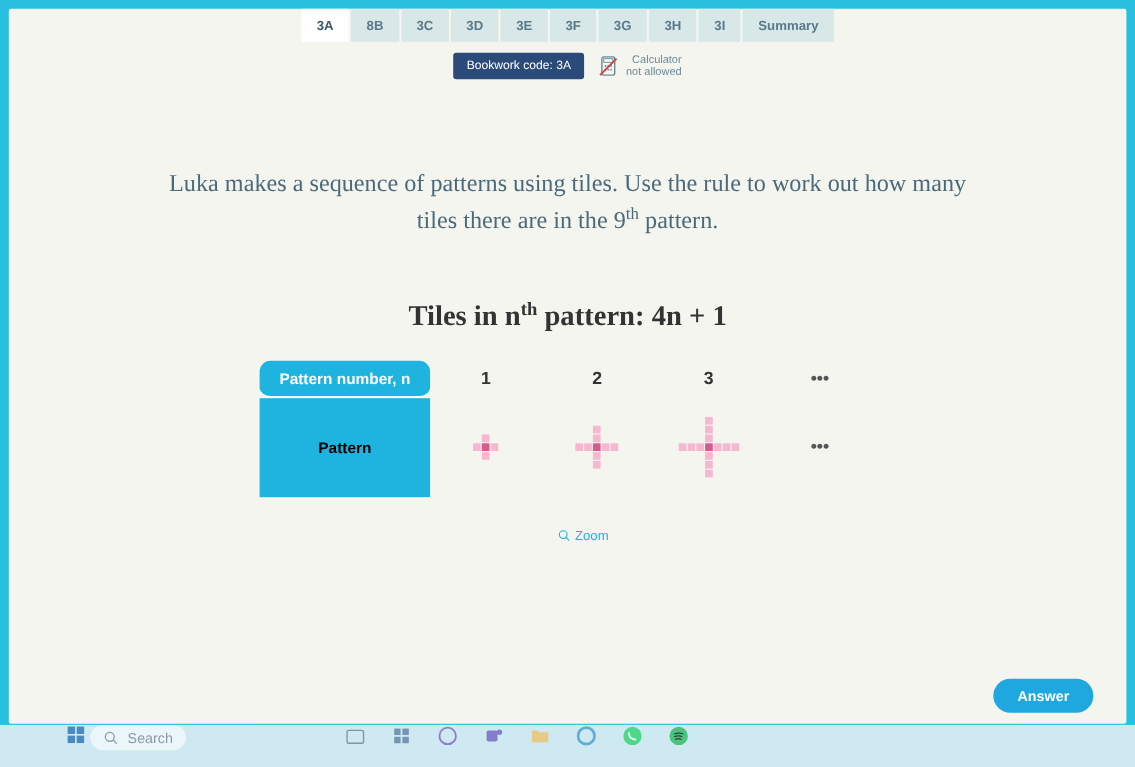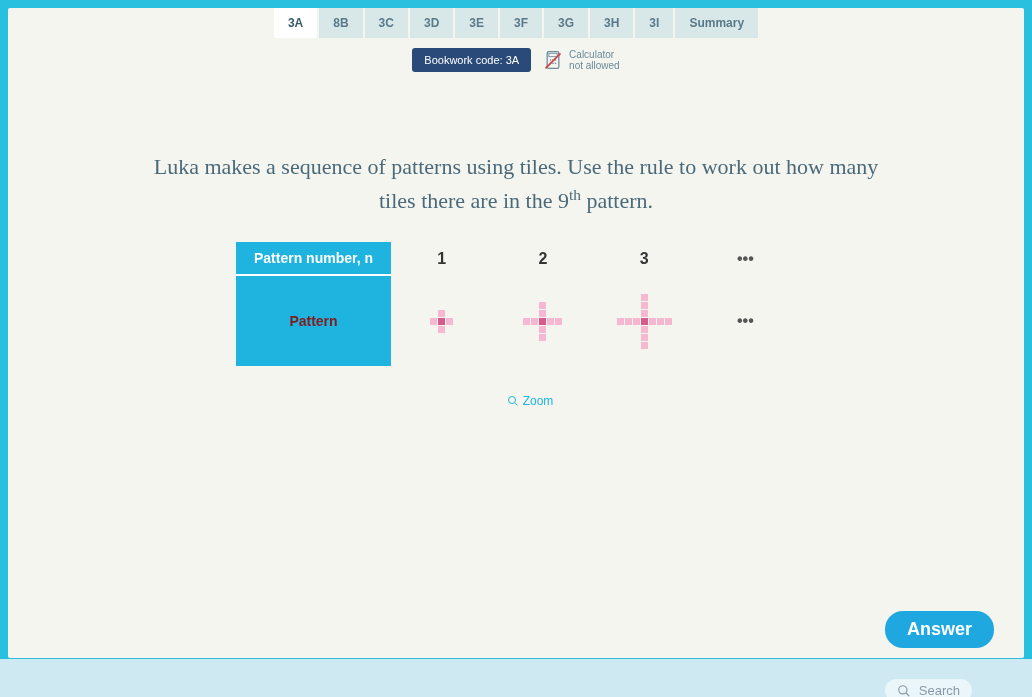--- a/index.html
+++ b/index.html
@@ -50,20 +50,21 @@
       padding: 6px 12px;
       font-size: 11px;
       border-radius: 3px;
     }
     .calc-info {
       display: flex;
       align-items: center;
       gap: 6px;
       color: #6a8a9a;
       font-size: 10px;
+      text-align: right;
     }
     .calc-icon {
       width: 20px;
       height: 20px;
     }
     .question-text {
       text-align: center;
       margin: 78px auto 0;
       max-width: 760px;
       color: #4a6a7a;
@@ -92,24 +93,25 @@
     .ph-cell {
       background: #1fb4e0;
       color: #fff;
       height: 34px;
       display: flex;
       align-items: center;
       justify-content: center;
       font-size: 14px;
       font-weight: bold;
       border-bottom: 2px solid #fff;
+      border-radius: 10px;
     }
     .pl-cell {
       background: #1fb4e0;
-      color: #7f1d1d;
+      color: #000000;
       height: 90px;
       display: flex;
       align-items: center;
       justify-content: center;
       font-size: 14px;
       font-weight: bold;
     }
     .pattern-right {
       flex: 1;
       display: flex;
@@ -176,36 +178,35 @@
     }
     .answer-btn {
       position: absolute;
       bottom: 10px;
       right: 30px;
       background: #1fa8e0;
       color: #fff;
       border: none;
       border-radius: 18px;
       padding: 8px 22px;
-      font-size: 18px;
+      font-size: 13px;
       font-weight: bold;
       cursor: pointer;
     }
     .taskbar {
       position: absolute;
       bottom: 0;
       left: 0;
       right: 0;
       height: 38px;
       background: rgba(235,240,245,0.85);
       display: flex;
-      align-items: flex-end;
+      align-items: flex-start;
       padding: 0 60px;
-      gap: 20px;
-      flex-direction: column;
+      gap: 4px;
     }
     .search-box {
       display: flex;
       align-items: center;
       gap: 8px;
       color: #8a9aaa;
       font-size: 13px;
       background: rgba(255,255,255,0.6);
       padding: 4px 12px;
       border-radius: 14px;
@@ -253,20 +254,23 @@
         <div>Calculator</div>
         <div>not allowed</div>
       </div>
     </div>
   </div>
 
   <div class="question-text">
     <span>Luka makes a sequence of patterns using tiles. Use the rule to work out how many tiles there are in the </span><span>9</span><sup>th</sup><span> pattern.</span>
   </div>
 
+  <div class="rule-title">
+    <span>Tiles in n</span><sup>th</sup><span> pattern: 4n + 1</span>
+  </div>
 
   <div class="pattern-table">
     <div class="pattern-left">
       <div class="ph-cell">Pattern number, n</div>
       <div class="pl-cell">Pattern</div>
     </div>
     <div class="pattern-right">
       <div class="pr-headers">
         <div class="pr-hcell">1</div>
         <div class="pr-hcell">2</div>

